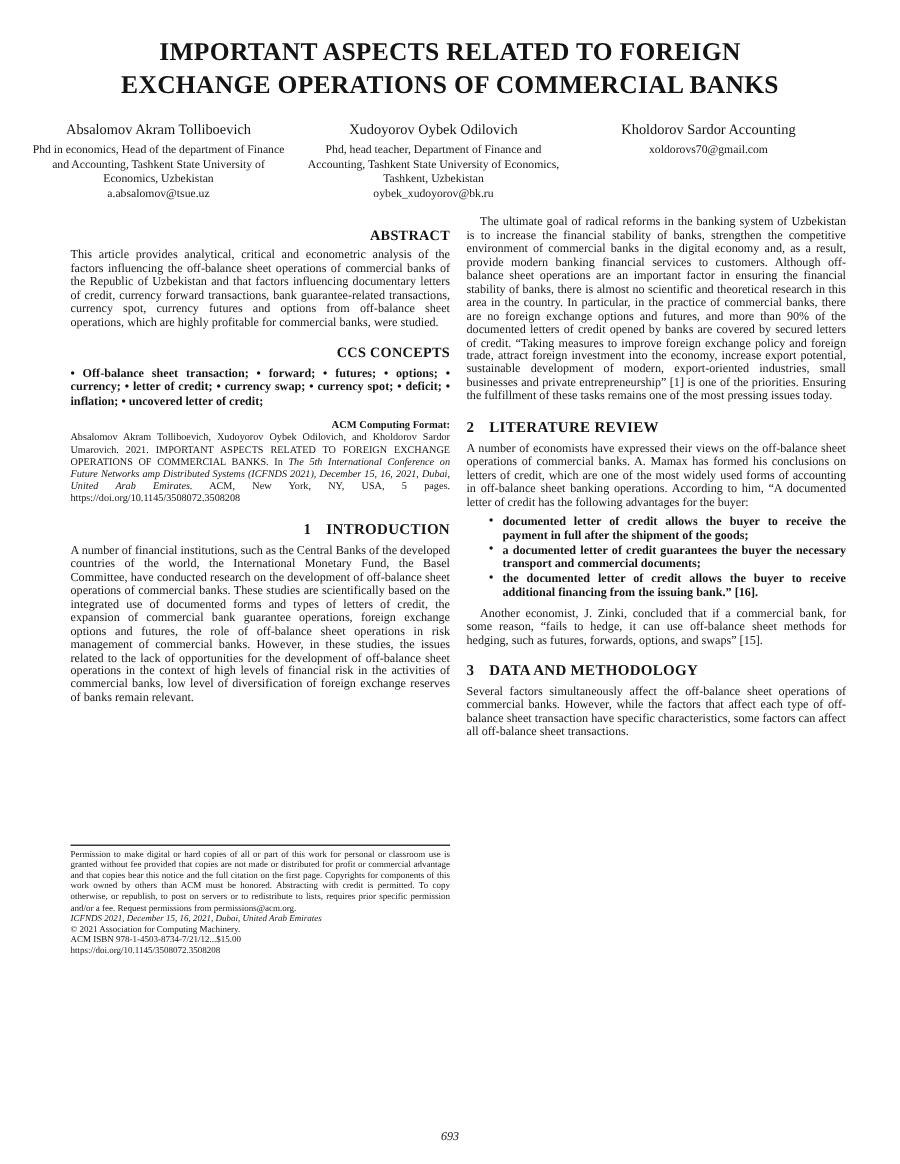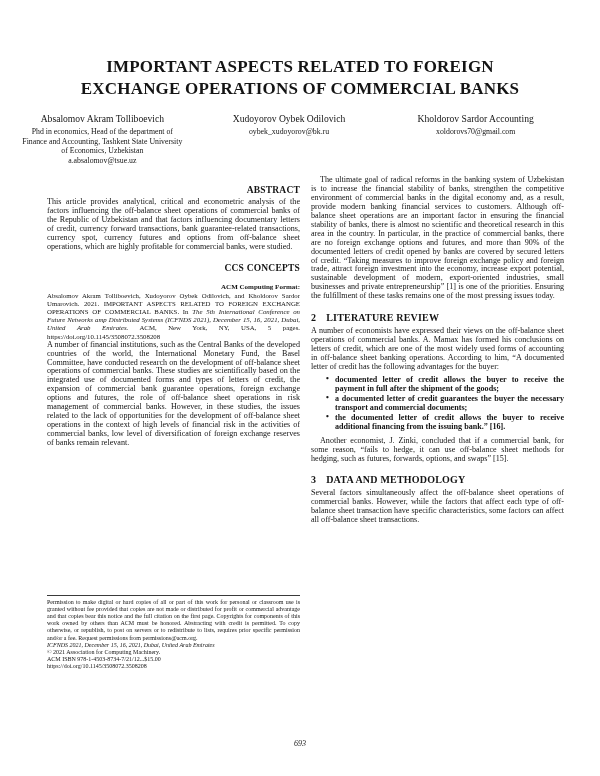--- a/index.html
+++ b/index.html
@@ -6,31 +6,31 @@
   .page {
     position: relative;
     width: 600px;
     height: 776px;
     background: #ffffff;
     font-family: "Liberation Serif", serif;
     color: #141414;
     overflow: hidden;
   }
   .title {
-    margin: 56px auto 0 auto;
+    margin: 24px auto 0 auto;
     max-width: 470px;
     text-align: center;
     font-size: 17px;
     font-weight: 700;
     line-height: 1.32;
     letter-spacing: 0.2px;
   }
   .authors {
     display: flex;
-    gap: 22px;
+    gap: 12px;
     padding: 12px 42px 0 20px;
   }
   .author {
     flex: 1 1 0;
     text-align: center;
   }
   .author .name {
     font-size: 9.6px;
     line-height: 1.25;
     margin-bottom: 2px;
@@ -114,21 +114,21 @@
     margin-bottom: 1px;
   }
   .bullets li::before {
     content: "\2022";
     position: absolute;
     left: -9px;
     top: -1px;
   }
   .page-number {
     position: absolute;
-    bottom: 28px;
+    bottom: 14px;
     left: 0;
     width: 100%;
     text-align: center;
     font-size: 8px;
     font-style: italic;
   }
 </style>
 </head>
 <body>
 
@@ -137,39 +137,42 @@
   <div class="title">IMPORTANT ASPECTS RELATED TO FOREIGN EXCHANGE OPERATIONS OF COMMERCIAL BANKS</div>
 
   <div class="authors">
     <div class="author">
       <div class="name">Absalomov Akram Tolliboevich</div>
       <div class="affil">Phd in economics, Head of the department of Finance and Accounting, Tashkent State University of Economics, Uzbekistan</div>
       <div class="email">a.absalomov@tsue.uz</div>
     </div>
     <div class="author">
       <div class="name">Xudoyorov Oybek Odilovich</div>
+      <div class="affil">Phd, head teacher, Department of Finance and Accounting, Tashkent State University of Economics, Tashkent, Uzbekistan</div>
       <div class="email">oybek_xudoyorov@bk.ru</div>
     </div>
     <div class="author">
       <div class="name">Kholdorov Sardor Accounting</div>
       <div class="email">xoldorovs70@gmail.com</div>
     </div>
   </div>
 
   <div class="columns">
 
     <div class="col col-left">
       <div class="head-small">ABSTRACT</div>
       <p class="body-text">This article provides analytical, critical and econometric analysis of the factors influencing the off-balance sheet operations of commercial banks of the Republic of Uzbekistan and that factors influencing documentary letters of credit, currency forward transactions, bank guarantee-related transactions, currency spot, currency futures and options from off-balance sheet operations, which are highly profitable for commercial banks, were studied.</p>
 
       <div class="head-small">CCS CONCEPTS</div>
+      <p class="ccs-line">• Off-balance sheet transaction; • forward; • futures; • options; • currency; • letter of credit; • currency swap; • currency spot; • deficit; • inflation; • uncovered letter of credit;</p>
 
       <div class="acm-ref-head">ACM Computing Format:</div>
       <p class="acm-ref"><span>Absalomov Akram Tolliboevich, Xudoyorov Oybek Odilovich, and Kholdorov Sardor Umarovich. 2021. IMPORTANT ASPECTS RELATED TO FOREIGN EXCHANGE OPERATIONS OF COMMERCIAL BANKS. In </span><span class="venue">The 5th International Conference on Future Networks amp Distributed Systems (ICFNDS 2021), December 15, 16, 2021, Dubai, United Arab Emirates.</span><span> ACM, New York, NY, USA, 5 pages. https://doi.org/10.1145/3508072.3508208</span></p>
 
+      <div class="head-section"><span class="num">1</span><span>INTRODUCTION</span></div>
       <p class="body-text">A number of financial institutions, such as the Central Banks of the developed countries of the world, the International Monetary Fund, the Basel Committee, have conducted research on the development of off-balance sheet operations of commercial banks. These studies are scientifically based on the integrated use of documented forms and types of letters of credit, the expansion of commercial bank guarantee operations, foreign exchange options and futures, the role of off-balance sheet operations in risk management of commercial banks. However, in these studies, the issues related to the lack of opportunities for the development of off-balance sheet operations in the context of high levels of financial risk in the activities of commercial banks, low level of diversification of foreign exchange reserves of banks remain relevant.</p>
 
       <div class="footnote">
         <p>Permission to make digital or hard copies of all or part of this work for personal or classroom use is granted without fee provided that copies are not made or distributed for profit or commercial advantage and that copies bear this notice and the full citation on the first page. Copyrights for components of this work owned by others than ACM must be honored. Abstracting with credit is permitted. To copy otherwise, or republish, to post on servers or to redistribute to lists, requires prior specific permission and/or a fee. Request permissions from permissions@acm.org.</p>
         <p class="venue-line">ICFNDS 2021, December 15, 16, 2021, Dubai, United Arab Emirates</p>
         <p class="plain-line">© 2021 Association for Computing Machinery.</p>
         <p class="plain-line">ACM ISBN 978-1-4503-8734-7/21/12...$15.00</p>
         <p class="plain-line">https://doi.org/10.1145/3508072.3508208</p>
       </div>
     </div>

